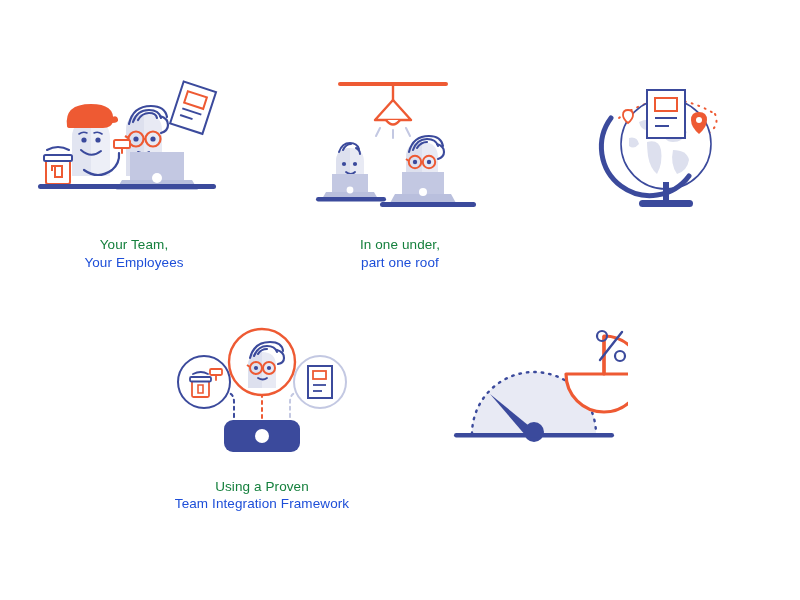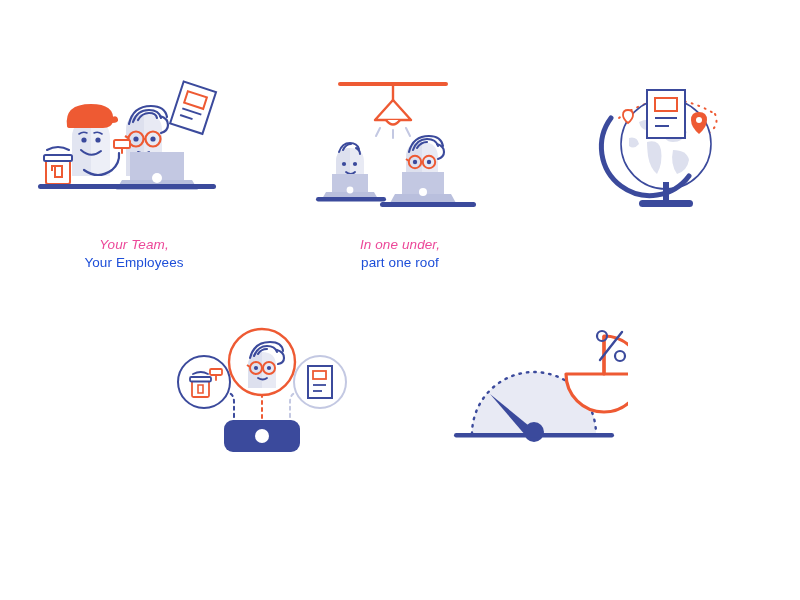--- a/index.html
+++ b/index.html
@@ -48,22 +48,21 @@
     margin-top: 18px;
     text-align: center;
     line-height: 1.32;
   }
   .cap-line {
     display: block;
     font-size: 13.5px;
     letter-spacing: 0.1px;
   }
   .cap-primary {
-    color: #ec4899;
-    font-style: italic;
+    color: #15803d;
   }
   .cap-accent {
     color: #1d4ed8;
   }
 </style>
 </head>
 <body>
 
 <div class="board">
 
@@ -286,20 +285,24 @@
             <circle cx="107" cy="48" r="2.1" fill="#3B4A9C"></circle>
             <path d="M96 58 q5 3 9 0" fill="none" stroke="#3B4A9C" stroke-width="1.8" stroke-linecap="round"></path>
           </g>
 
           <g>
             <rect x="62" y="100" width="76" height="32" rx="9" fill="#3B4A9C"></rect>
             <circle cx="100" cy="116" r="7" fill="#ffffff"></circle>
           </g>
         </svg>
       </div>
+      <div class="caption">
+        <span class="cap-line cap-primary">Using a Proven</span>
+        <span class="cap-line cap-accent">Team Integration Framework</span>
+      </div>
     </div>
 
     <div class="feature">
       <div class="art">
         <svg width="180" height="140" viewBox="0 0 180 140">
 
           <g>
             <path d="M24 114 a62 62 0 0 1 124 0 z" fill="#E8EAF4"></path>
             <path d="M24 114 a62 62 0 0 1 124 0" fill="none" stroke="#3B4A9C" stroke-width="2.4" stroke-linecap="round" stroke-dasharray="1.5 6"></path>
           </g>

